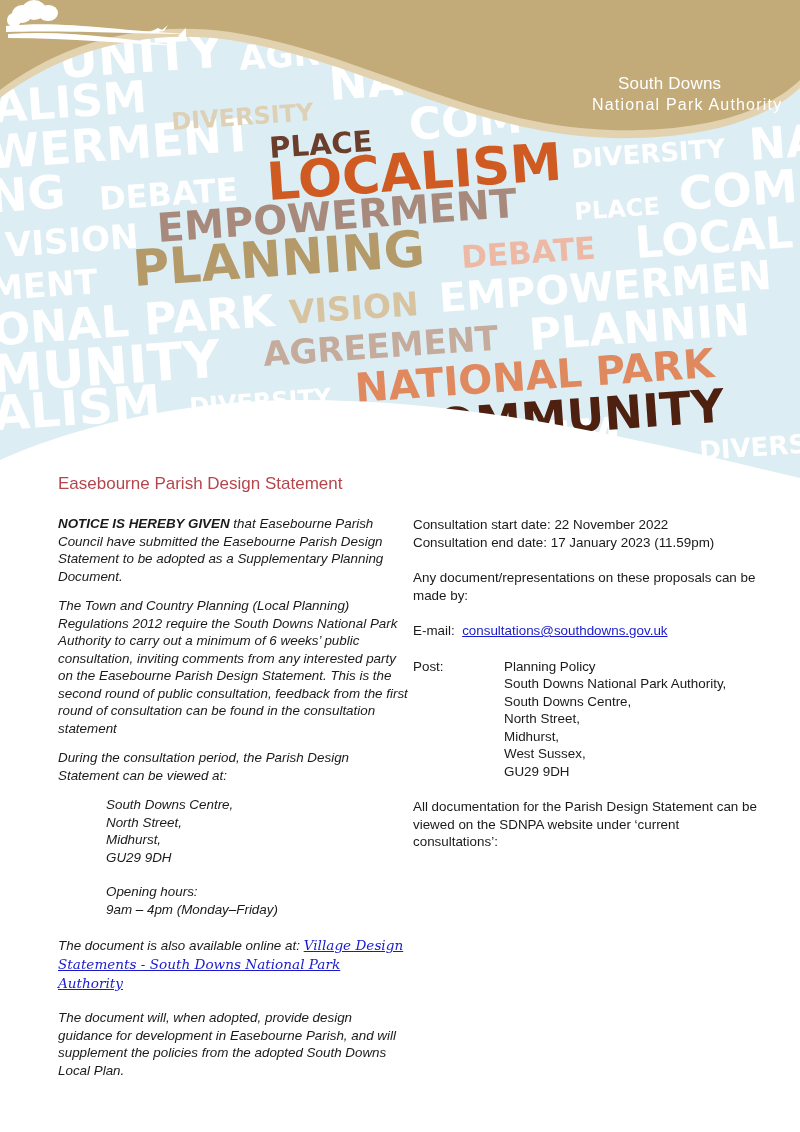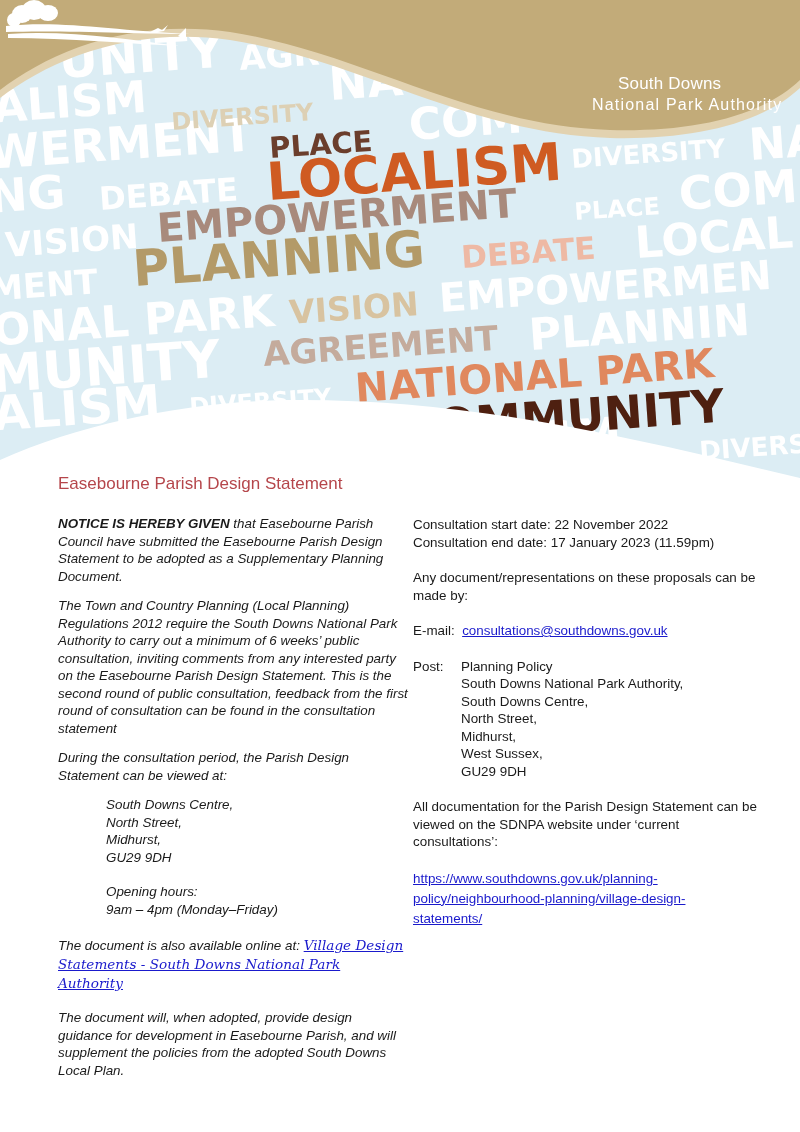--- a/index.html
+++ b/index.html
@@ -115,31 +115,26 @@
 
 <div class="col right">
   <p>
     <span>Consultation start date: 22 November 2022</span><br>
     <span>Consultation end date: 17 January 2023 (11.59pm)</span>
   </p>
   <p style="margin-top:18px;">Any document/representations on these proposals can be made by:</p>
   <p style="margin-top:18px; margin-bottom:18px;">
     <span>E-mail:</span>&nbsp;&nbsp;<a>consultations@southdowns.gov.uk</a>
   </p>
-  <div class="post-row" style="margin-bottom:18px;">
+  <div class="post-row" style="margin-bottom:18px;gap:43px;">
     <div class="post-label">Post:</div>
     <div>
       <div>Planning Policy</div>
       <div>South Downs National Park Authority,</div>
       <div>South Downs Centre,</div>
       <div>North Street,</div>
       <div>Midhurst,</div>
       <div>West Sussex,</div>
       <div>GU29 9DH</div>
     </div>
   </div>
   <p style="margin-bottom:18px;">All documentation for the Parish Design Statement can be viewed on the SDNPA website under ‘current consultations’:</p>
-  <div class="url-link">
-    <a>https://www.southdowns.gov.uk/planning-</a><br>
-    <a>policy/neighbourhood-planning/village-design-</a><br>
-    <a>statements/</a>
-  </div>
 </div>
 
 </body></html>

